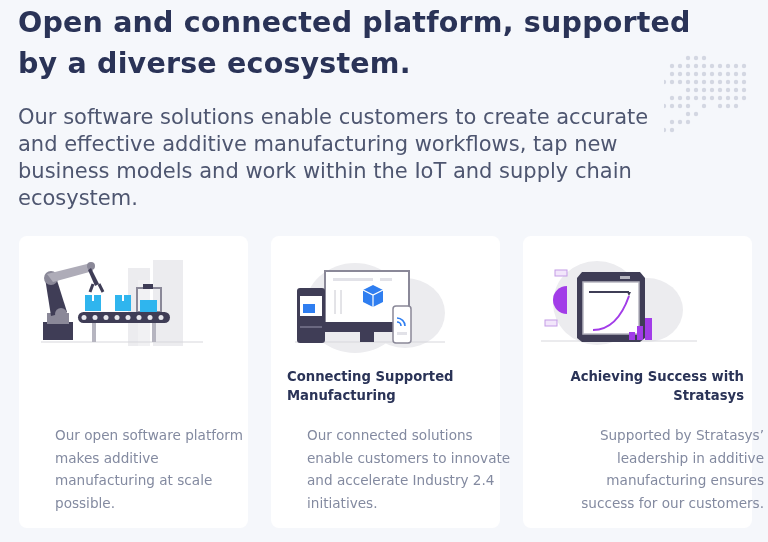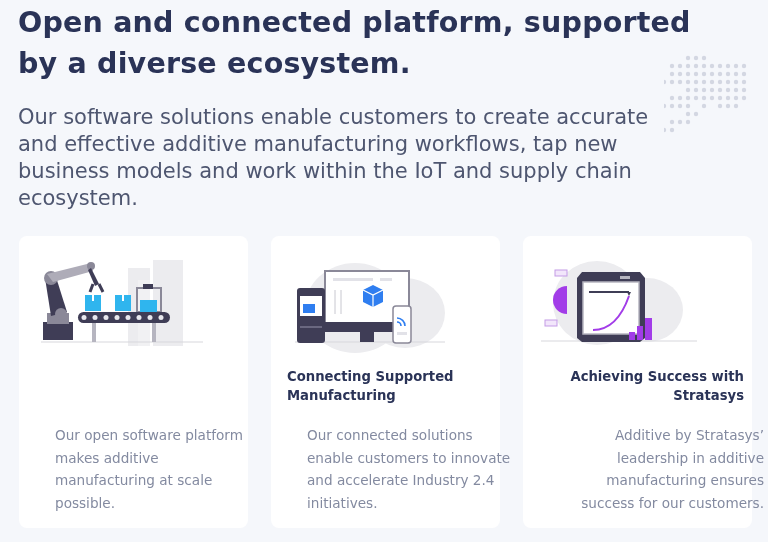--- a/index.html
+++ b/index.html
@@ -191,14 +191,14 @@
     <rect x="46" y="34" width="56" height="52" fill="#fff" stroke="#b6b5c0" stroke-width="1.5"></rect>
     <rect x="83" y="28" width="10" height="3" fill="#b6b5c0"></rect>
     <line x1="52" y1="44" x2="92" y2="44" stroke="#3f3d56" stroke-width="2"></line>
     <path d="M90 44 l2 4 l2 -4 Z" fill="#3f3d56"></path>
     <path d="M56 82 Q80 82 92 48" stroke="#a23ce8" stroke-width="2" fill="none"></path>
     <rect x="92" y="84" width="6" height="8" fill="#a23ce8"></rect>
     <rect x="100" y="78" width="6" height="14" fill="#a23ce8"></rect>
     <rect x="108" y="70" width="7" height="22" fill="#a23ce8"></rect>
   </svg>
   <h3>Achieving Success with Stratasys</h3>
-  <p>Additive by Stratasys’ leadership in additive manufacturing ensures success for our customers.</p>
+  <p>Supported by Stratasys’ leadership in additive manufacturing ensures success for our customers.</p>
 </div>
 
 </body></html>

